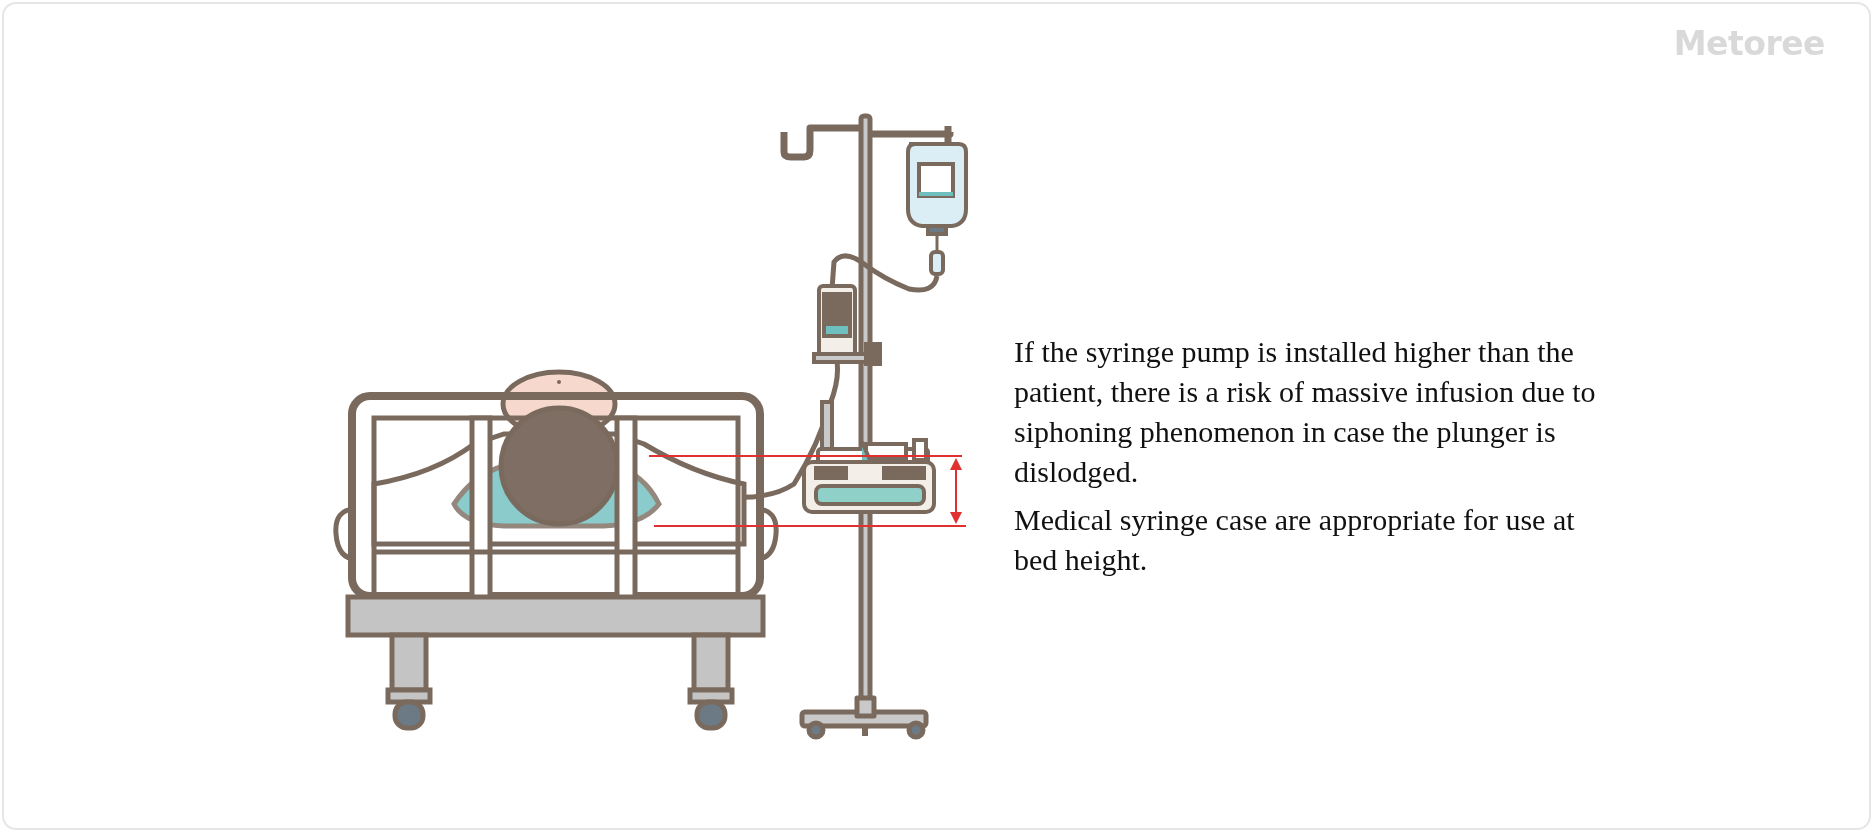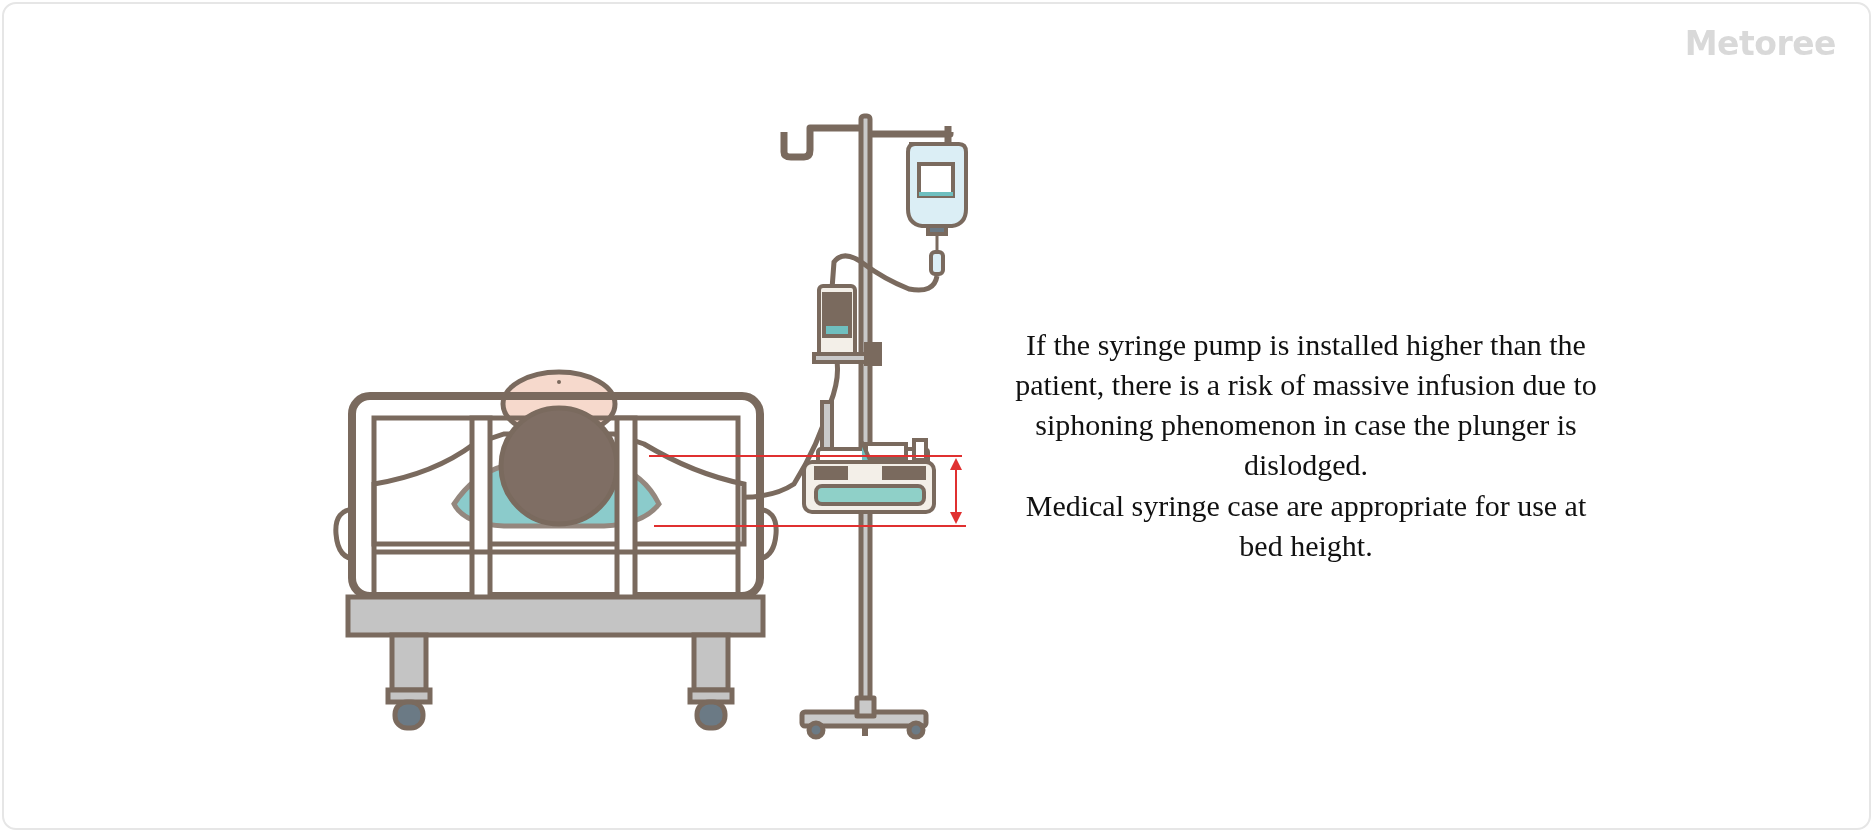--- a/index.html
+++ b/index.html
@@ -2,30 +2,30 @@
 <html><head>
   <meta charset="utf-8">
   <style>
     html, body { margin: 0; padding: 0; background: #ffffff; }
     body { width: 1875px; height: 834px; position: relative; overflow: hidden; font-family: "Liberation Serif", serif; }
     .frame {
       position: absolute; left: 2px; top: 2px; width: 1869px; height: 828px;
       border: 2px solid #e6e6e6; border-radius: 14px; background: #fff; box-sizing: border-box;
     }
     .logo {
-      position: absolute; right: 33px; top: 20px;
+      position: absolute; right: 44px; top: 20px;
       font-family: "DejaVu Sans", sans-serif; font-weight: bold; font-size: 33px;
       color: #d9d9d9; letter-spacing: -0.5px;
     }
     .illustration { position: absolute; left: 320px; top: 100px; width: 680px; height: 650px; }
     .caption {
       position: absolute; left: 1002px; top: 320px; width: 600px;
       font-family: "Liberation Serif", serif; font-size: 30px; line-height: 40px; color: #111;
     }
-    .caption p { margin: 1px; text-align: center; }
+    .caption p { margin: 8px; }
   </style>
 </head>
 <body>
 
 <div class="frame">
 
   <div class="logo">Metoree</div>
 
   <svg class="illustration" viewBox="320 100 680 650" xmlns="http://www.w3.org/2000/svg">
     <g stroke="#7a6a5e" stroke-width="5" fill="#c9c9c9" stroke-linejoin="round">

